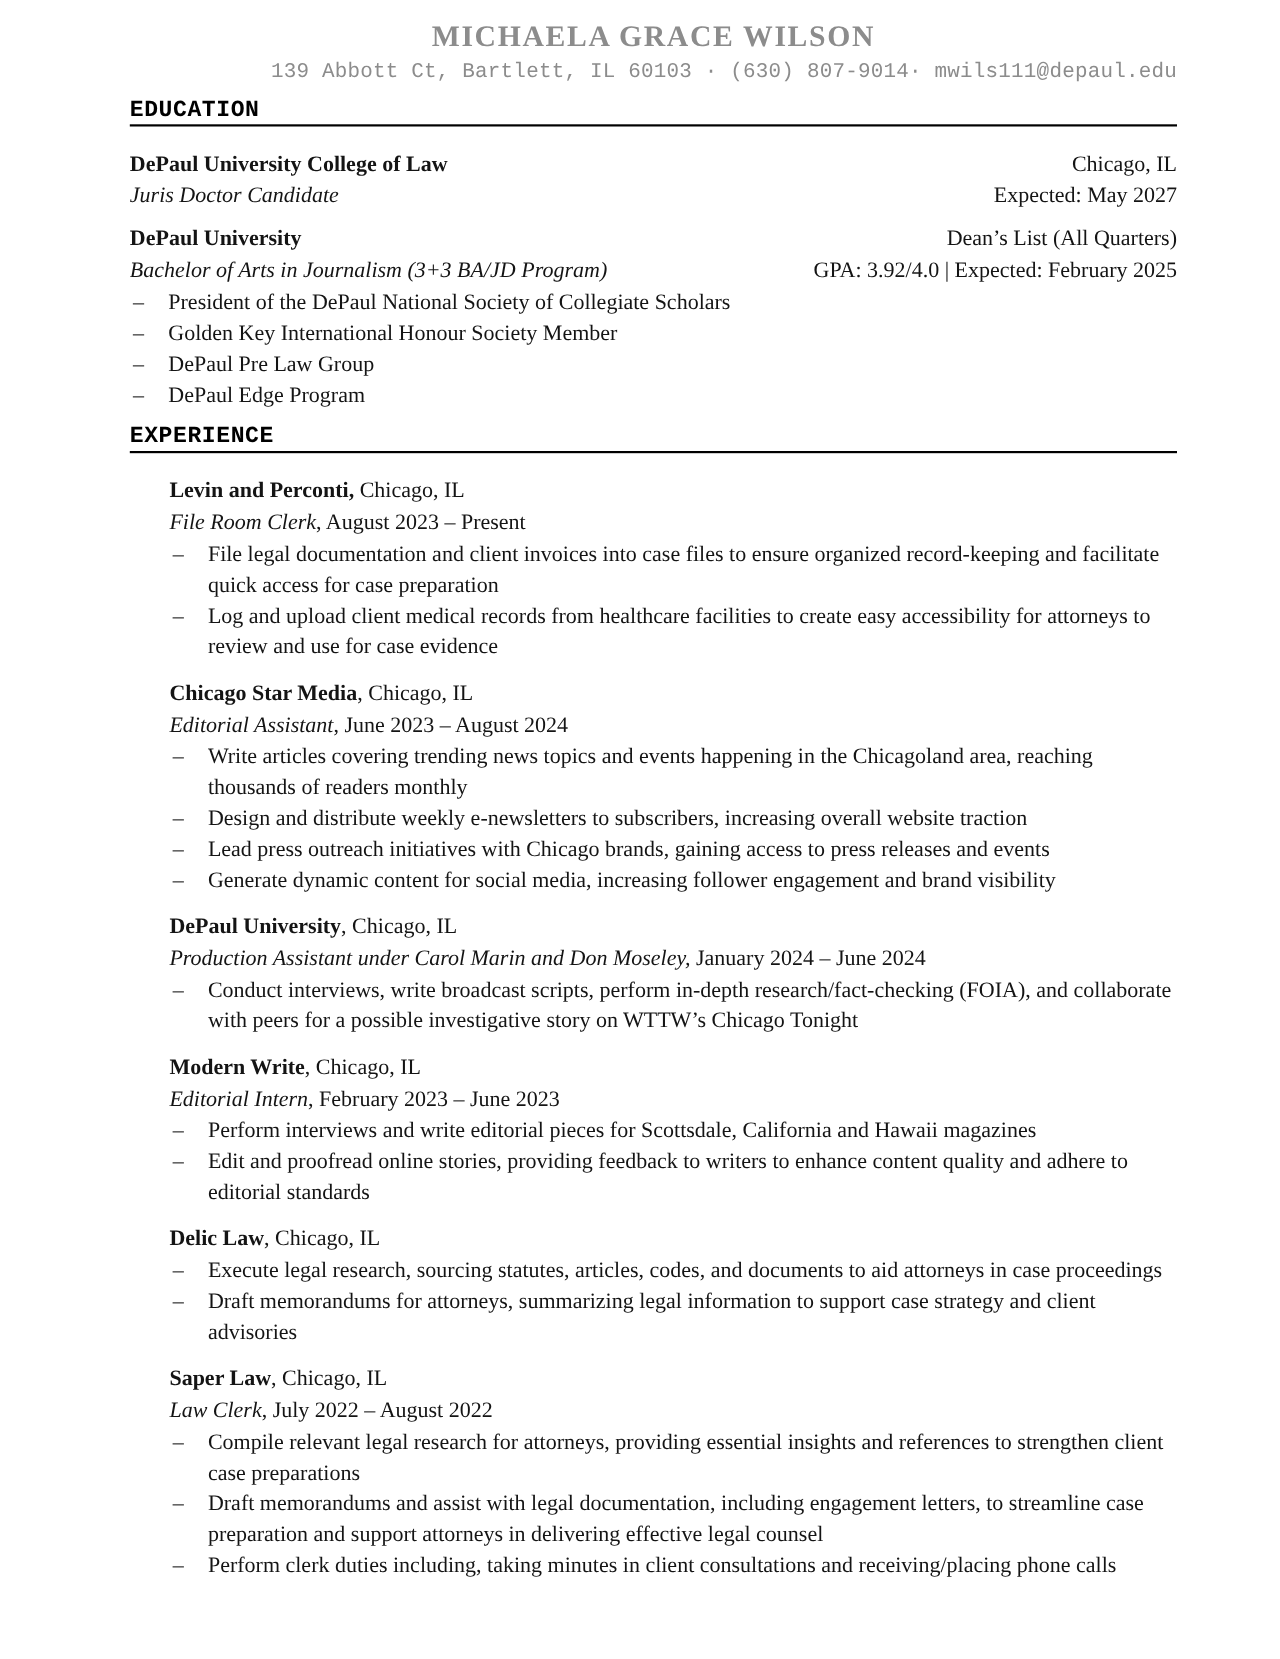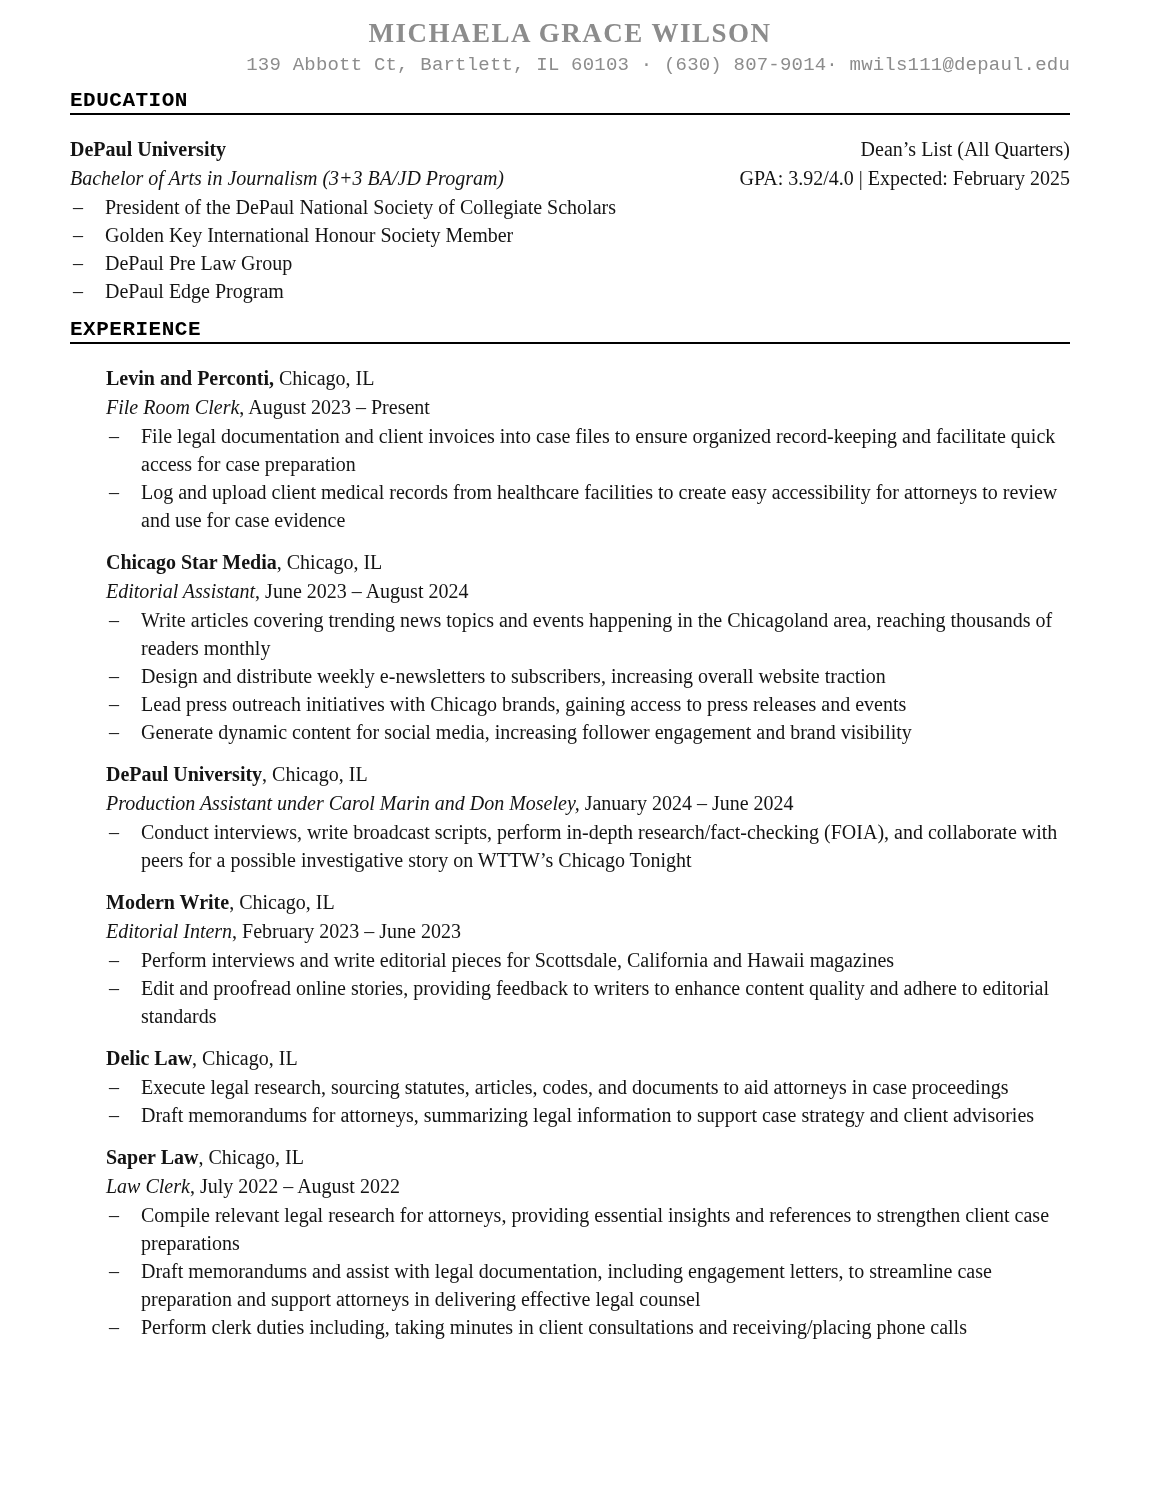--- a/index.html
+++ b/index.html
@@ -9,21 +9,21 @@
     background: #ffffff;
   }
   body {
     width: 1164px;
     height: 1508px;
     overflow: hidden;
     font-family: "Liberation Serif", serif;
     color: #141414;
   }
   .page {
-    padding: 12px 94px 0 70px;
+    padding: 12px 94px 0 118px;
   }
   .name {
     text-align: center;
     font-size: 27px;
     font-weight: bold;
     letter-spacing: 1.5px;
     color: #8c8c8c;
     margin: 6px 0 0 0;
   }
   .contact {
@@ -76,20 +76,28 @@
 <body>
 
 <div class="page">
 
   <h1 class="name">MICHAELA GRACE WILSON</h1>
   <div class="contact">139 Abbott Ct, Bartlett, IL 60103 ·  (630) 807-9014·  mwils111@depaul.edu</div>
 
   <div class="sec-head">EDUCATION</div>
 
   <div class="entry">
+    <div class="row">
+      <span class="b">DePaul University College of Law</span>
+      <span>Chicago, IL</span>
+    </div>
+    <div class="row">
+      <span class="i">Juris Doctor Candidate</span>
+      <span>Expected: May 2027</span>
+    </div>
   </div>
 
   <div class="entry">
     <div class="row">
       <span class="b">DePaul University</span>
       <span>Dean’s List (All Quarters)</span>
     </div>
     <div class="row">
       <span class="i">Bachelor of Arts in Journalism (3+3 BA/JD Program)</span>
       <span>GPA: 3.92/4.0 | Expected: February 2025</span>

